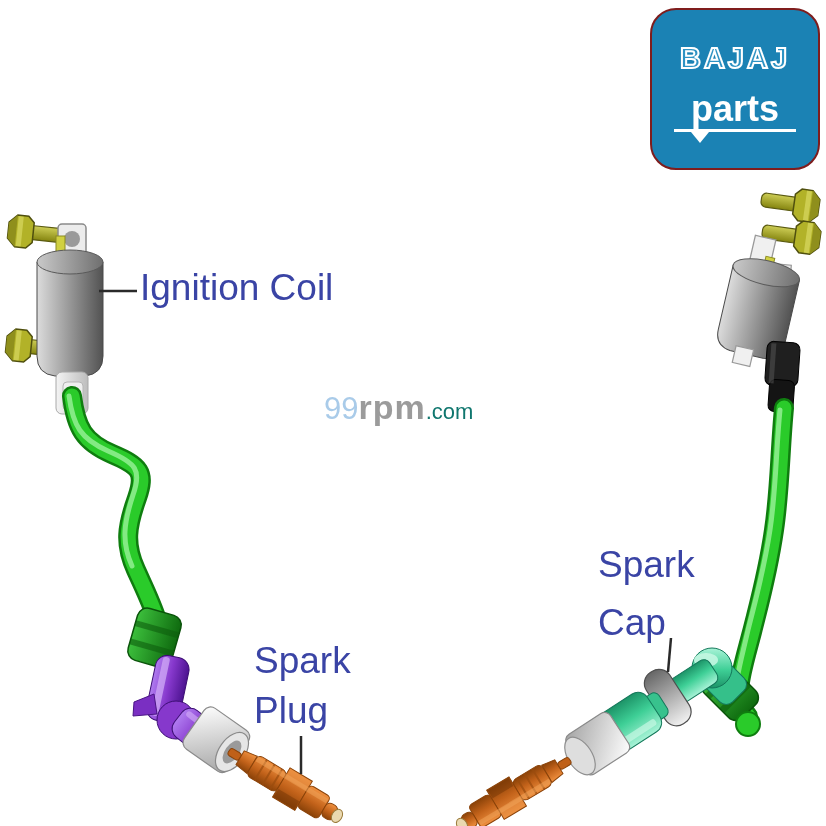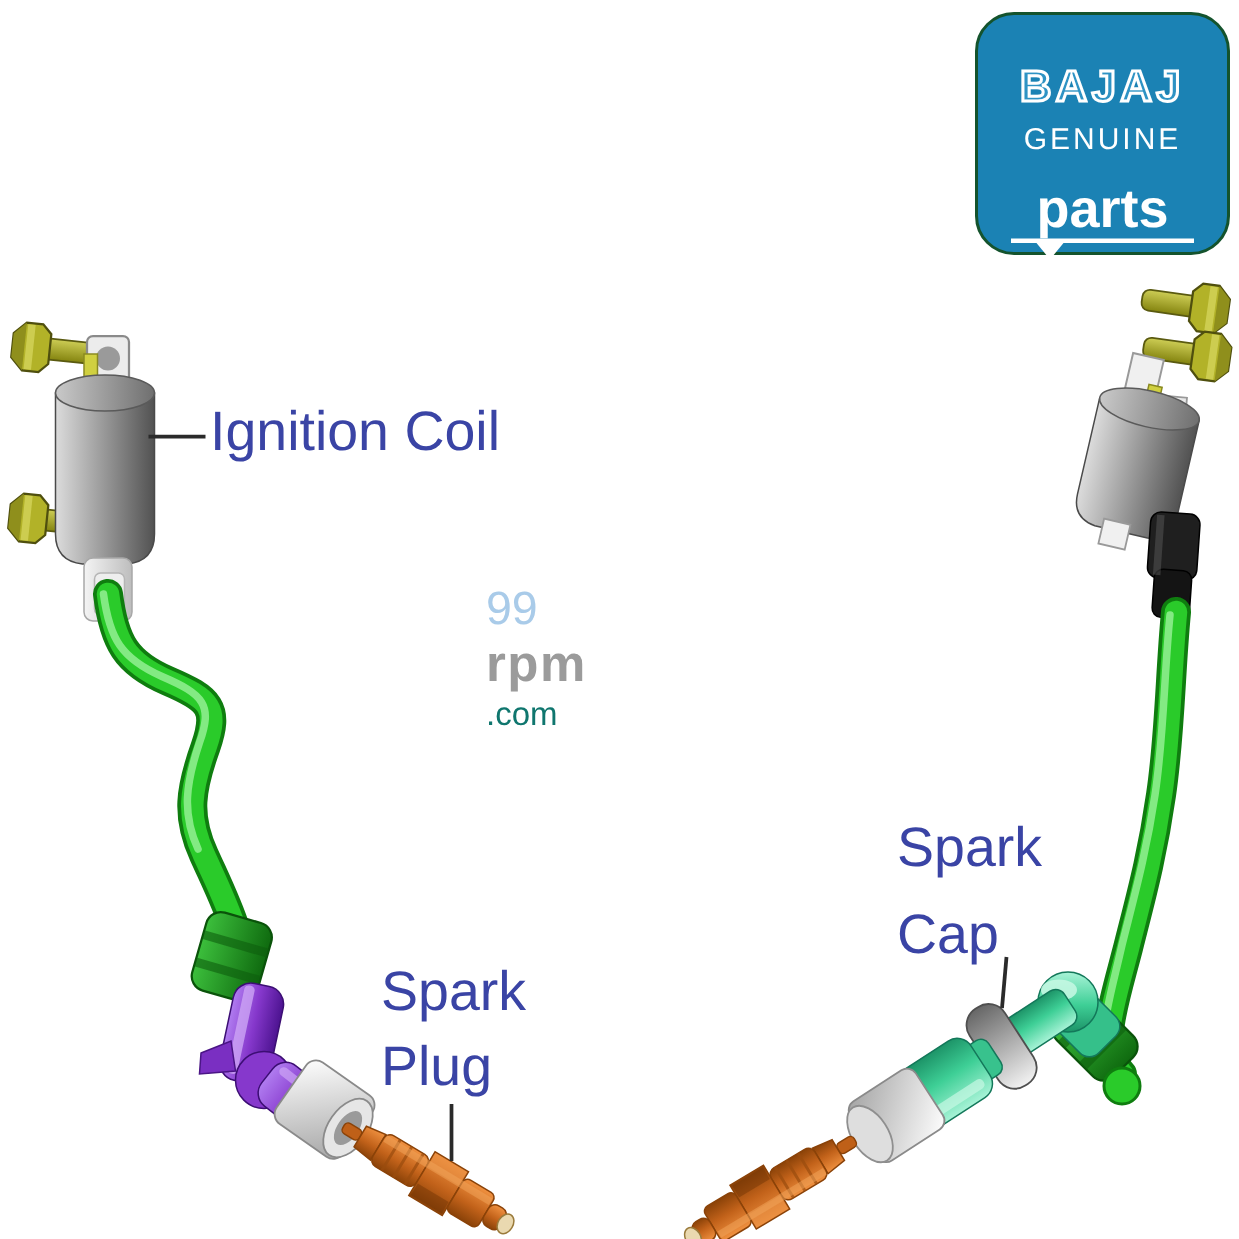--- a/index.html
+++ b/index.html
@@ -8,28 +8,28 @@
   .stage svg{position:absolute;left:0;top:0;}
 
   
   .label{position:absolute;color:#3a44a5;font-size:37px;font-family:"Liberation Sans",sans-serif;}
   .label-ignition{left:140px;top:267px;white-space:nowrap;}
   .label-spark{left:254px;top:636px;width:130px;line-height:1.36;}
   .label-rubber{left:598px;top:536px;width:165px;line-height:1.58;}
 
   
   .watermark{position:absolute;left:324px;top:388px;display:flex;align-items:baseline;
-             font-family:"Liberation Sans",sans-serif;flex-direction:column;}
+             font-family:"Liberation Sans",sans-serif;}
   .wm-pre{color:#a9cbe9;font-size:31px;}
   .wm-brand{color:#9b9b9b;font-size:34px;font-weight:bold;letter-spacing:1px;text-align:center;}
   .wm-suf{color:#0f766e;font-size:22px;}
 
   
   .logo{position:absolute;left:650px;top:8px;width:170px;height:162px;background:#1b82b4;
-        border-radius:26px;border:2px solid #14532d;box-sizing:border-box;text-align:center;
+        border-radius:26px;border:2px solid #7f1d1d;box-sizing:border-box;text-align:center;
         font-family:"Liberation Sans",sans-serif;}
   .logo-brand{margin-top:32px;font-size:29px;font-weight:bold;letter-spacing:3px;
               color:#2e93c4;-webkit-text-stroke:2px #ffffff;}
   .logo-tagline{margin-top:7px;font-size:20px;letter-spacing:2px;color:#ffffff;}
   .logo-word{margin-top:18px;font-size:36px;font-weight:bold;color:#ffffff;line-height:0.9;}
   .logo-rule{position:relative;width:74%;height:3px;background:#ffffff;margin:4px auto 0;}
   .logo-rule .arrow{position:absolute;left:14%;top:3px;width:0;height:0;
         border-left:9px solid transparent;border-right:9px solid transparent;
         border-top:11px solid #ffffff;}
 </style>
@@ -222,21 +222,20 @@
     <use href="#plug" transform="translate(570,760) rotate(149)"></use>
   </g>
 
   <line x1="99" y1="291" x2="137" y2="291" stroke="#2a2a2a" stroke-width="2.5"></line>
   <line x1="301" y1="736" x2="301" y2="774" stroke="#2a2a2a" stroke-width="2.5"></line>
   <line x1="671" y1="638" x2="668" y2="672" stroke="#2a2a2a" stroke-width="2.5"></line>
 </svg>
 
   <div class="logo" style="background: rgb(27, 130, 180);">
     <div class="logo-brand">BAJAJ</div>
-    <div class="logo-tagline">GENUINE</div>
     <div class="logo-word">parts</div>
     <div class="logo-rule">
         <span class="arrow"></span>
       </div>
   </div>
 
   <div class="watermark">
     <span class="wm-pre">99</span>
       <span class="wm-brand">rpm</span>
       <span class="wm-suf">.com</span>

